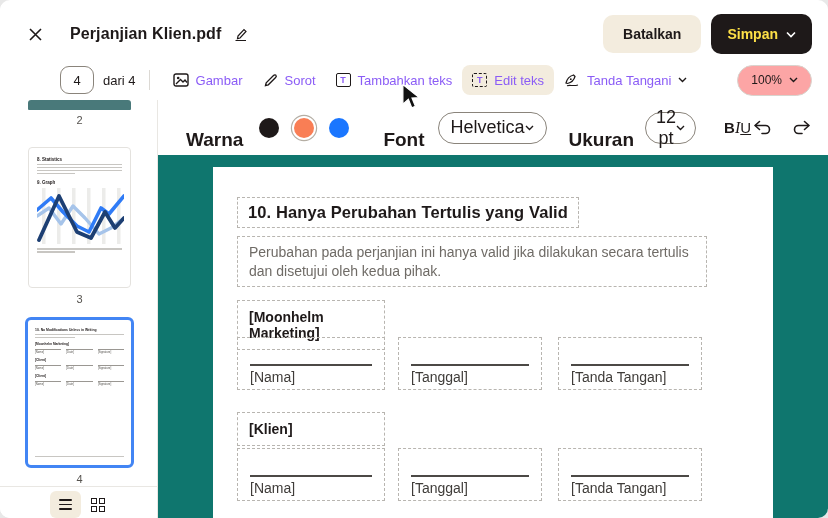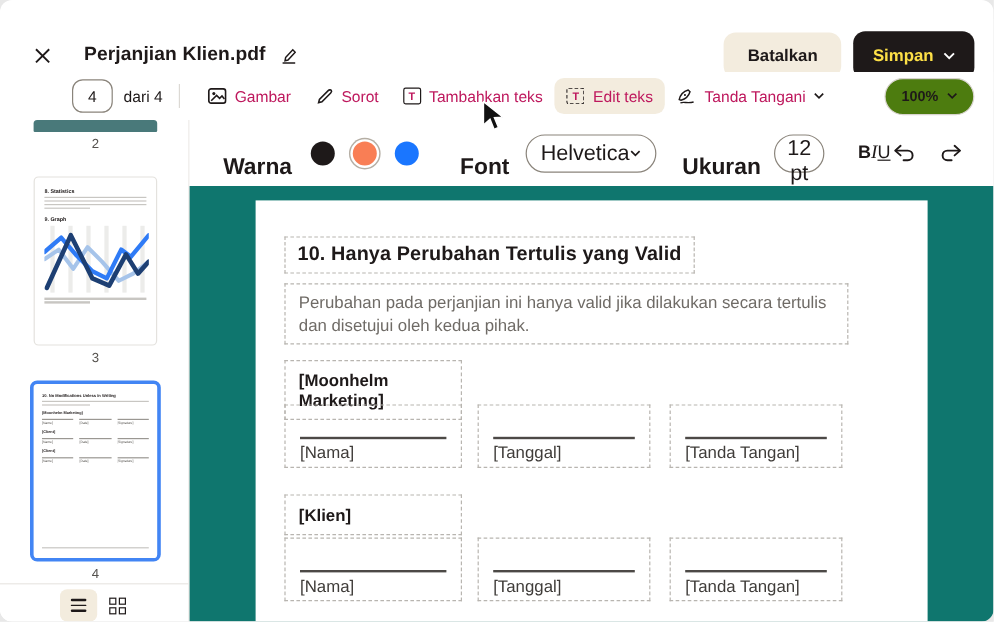--- a/index.html
+++ b/index.html
@@ -3,35 +3,35 @@
 <meta charset="utf-8">
 <style>
   * { margin:0; padding:0; box-sizing:border-box; }
   html,body { background:#e8e8e8; }
   .app {
     position:relative; width:828px; height:518px; background:#fff;
     font-family:"Liberation Sans", sans-serif; color:#1e1919;
     border-radius:10px; overflow:hidden; margin:0 auto;
   }
   
-  .header { position:absolute; top:16px; left:0; right:0; height:60px; display:flex; align-items:center; padding:0 16px 0 22px; background:#fff; }
+  .header { position:absolute; top:4px; left:0; right:0; height:60px; display:flex; align-items:center; padding:0 16px 0 22px; background:#fff; }
   .close-btn { width:26px; height:26px; display:flex; align-items:center; justify-content:center; cursor:pointer; font-size:17px; color:#1e1919; background:none; border:none; }
   .file-title { margin-left:22px; font-size:16px; font-weight:700; letter-spacing:.1px; }
   .rename { margin-left:12px; display:flex; align-items:center; cursor:pointer; background:none; border:none; }
   .header-spacer { flex:1; }
   .btn-cancel { height:38px; padding:0 20px; border:none; border-radius:10px; background:#f3ecde; font-family:inherit; font-size:14px; font-weight:700; color:#1e1919; cursor:pointer; }
   .btn-save { height:40px; margin-left:10px; padding:0 16px; border:none; border-radius:10px; background:#1e1919; color:#fde047; font-family:inherit; font-size:14px; font-weight:700; display:flex; align-items:center; gap:8px; cursor:pointer; }
   
   .toolrow { position:absolute; top:60px; left:0; right:0; height:40px; display:flex; align-items:center; padding:0 16px 0 60px; background:#fff; }
   .page-input { width:34px; height:28px; border:1px solid #8a847b; border-radius:9px; text-align:center; font-size:13px; font-family:inherit; color:#1e1919; background:#fff; }
   .page-of { margin-left:9px; font-size:13px; }
   .vdiv { width:1px; height:20px; background:#dcd9d4; margin:0 13px; }
-  .tool-btn { display:flex; align-items:center; gap:7px; height:30px; padding:0 10px; border:none; background:none; border-radius:8px; font-family:inherit; font-size:13px; color:#be185d; cursor:pointer; }
+  .tool-btn { display:flex; align-items:center; gap:7px; height:30px; padding:0 10px; border:none; background:none; border-radius:8px; font-family:inherit; font-size:13px; color:#8b5cf6; cursor:pointer; }
   .tool-btn.active { background:#f3ecde; }
-  .zoom-btn { margin-left:auto; height:31px; padding:0 13px; border:1px solid #d8d4ce; border-radius:16px; background:#4d7c0f; display:flex; align-items:center; gap:7px; font-family:inherit; font-size:12px; font-weight:700; color:#1e1919; cursor:pointer; }
+  .zoom-btn { margin-left:auto; height:31px; padding:0 13px; border:1px solid #d8d4ce; border-radius:16px; background:#fca5a5; display:flex; align-items:center; gap:7px; font-family:inherit; font-size:12px; font-weight:400; color:#1e1919; cursor:pointer; }
   .ticon { display:flex; align-items:center; justify-content:center; }
   .tbox { width:15px; height:14px; border:1.4px solid #1e1919; border-radius:2px; font-size:9px; font-weight:700; display:flex; align-items:center; justify-content:center; line-height:1; }
   .tbox.dashed { border-style:dashed; border-width:1.2px; }
   
   .sidebar { position:absolute; left:0; top:100px; bottom:0; width:158px; background:#fff; border-right:1px solid #e9e7e3; }
   .thumb2-bar { position:absolute; left:28px; top:0; width:103px; height:10px; border-radius:3px 3px 1px 1px; }
   .pnum { position:absolute; width:103px; text-align:center; font-size:11px; color:#55524e; }
   .pnum.n2 { left:28px; top:14px; }
   .pnum.n3 { left:28px; top:193px; }
   .pnum.n4 { left:28px; top:373px; }
@@ -57,21 +57,21 @@
   .gridic { display:grid; grid-template-columns:6px 6px; grid-gap:2px; }
   .gridic i { width:6px; height:6px; border:1.6px solid #1e1919; }
   
   .fmtbar { position:absolute; left:158px; top:100px; right:0; height:55px; background:#fff; display:flex; align-items:center; padding:0 20px 0 28px; }
   .fmt-label { font-size:19px; font-weight:700;margin-top:24px; }
   .swatches { display:flex; align-items:center; gap:15px; margin-left:16px; }
   .swatch { width:20px; height:20px; border-radius:50%; border:none; cursor:pointer; }
   .swatch.selected { box-shadow:0 0 0 2px #fff, 0 0 0 3.2px #b5aea4; }
   .select-pill { height:32px; border:1px solid #8a847b; border-radius:17px; background:#fff; display:flex; align-items:center; padding:0 12px; font-family:inherit; font-size:18px; color:#1e1919; cursor:pointer; }
   .font-sel { width:113px; margin-left:13px; }
-  .size-sel { width:68px; margin-left:11px; padding:0 10px;flex-direction:column; }
+  .size-sel { width:68px; margin-left:11px; padding:0 10px; }
   .font-sel .sp { flex:1; text-align:left; }
   .size-sel .sp { flex:1; text-align:center; }
   .fmt-char { width:30px; height:30px; border:none; background:none; font-size:15px; color:#1e1919; cursor:pointer; font-family:inherit; }
   .b-b { font-weight:700; }
   .b-i { font-style:italic; font-family:"Liberation Serif", serif; font-size:16px; }
   .b-u { text-decoration:underline; }
   .histbtns { margin-left:auto; display:flex; gap:16px; margin-right:14px; }
   .histbtns button { border:none; background:none; cursor:pointer; padding:2px; }
   
   .docarea { position:absolute; left:158px; top:155px; right:0; bottom:0; background:#0f766e; }

